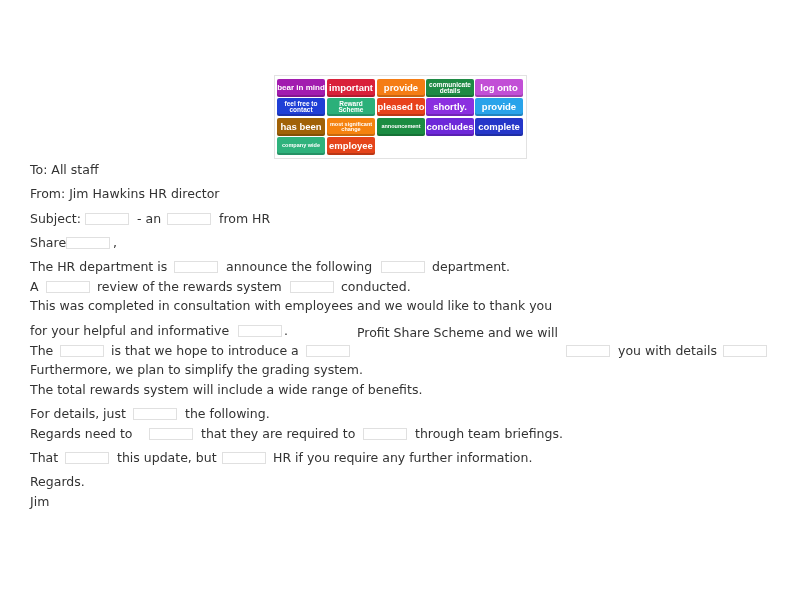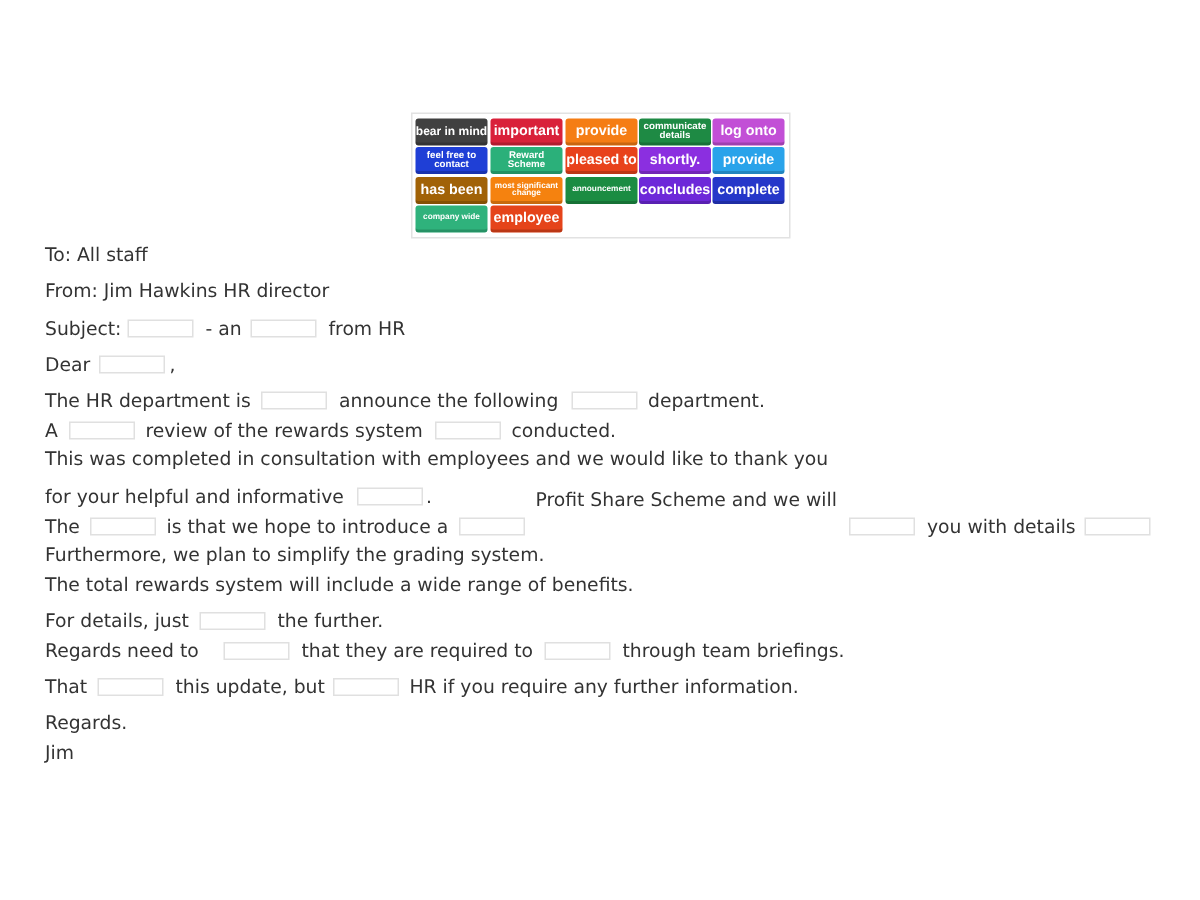--- a/index.html
+++ b/index.html
@@ -19,21 +19,21 @@
     .line { position:absolute; left:30px; font-size:12.5px; white-space:nowrap;
             display:flex; align-items:center; height:18px; }
     .line span.txt { white-space:pre; }
     .gap { position:absolute; width:44px; height:12px; border:1px solid #e0e0e0;
            background:#ffffff; box-sizing:border-box; }
   </style>
 </head>
 <body>
 
 <div class="bank">
-  <div class="tile t-md" style="left:2px;top:3px;background:#404040">bear in mind</div>
+  <div class="tile t-md" style="left:2px;top:3px;background:#a21caf">bear in mind</div>
   <div class="tile t-lg" style="left:52px;top:3px;background:#d9213a">important</div>
   <div class="tile t-lg" style="left:102px;top:3px;background:#f57d14">provide</div>
   <div class="tile t-sm" style="left:151px;top:3px;background:#1e8a44">communicate details</div>
   <div class="tile t-lg" style="left:200px;top:3px;background:#c24fd6">log onto</div>
 
   <div class="tile t-sm" style="left:2px;top:22px;background:#1f3fd6">feel free to contact</div>
   <div class="tile t-sm" style="left:52px;top:22px;background:#2bb07a">Reward Scheme</div>
   <div class="tile t-lg" style="left:102px;top:22px;background:#e8421b">pleased to</div>
   <div class="tile t-lg" style="left:151px;top:22px;background:#8b2fe0">shortly.</div>
   <div class="tile t-lg" style="left:200px;top:22px;background:#29a3ea">provide</div>
@@ -62,21 +62,21 @@
   <div class="gap" style="left:85px;top:213px"></div>
   <div class="line" style="left:137px;top:209px">
       <span class="txt">- an</span>
     </div>
   <div class="gap" style="left:167px;top:213px"></div>
   <div class="line" style="left:219px;top:209px">
       <span class="txt">from HR</span>
     </div>
 
   <div class="line" style="top:233px">
-      <span class="txt">Dear</span>
+      <span class="txt">Share</span>
     </div>
   <div class="gap" style="left:66px;top:237px"></div>
   <div class="line" style="left:113px;top:233px">
       <span class="txt">,</span>
     </div>
 
   <div class="line" style="top:257px">
       <span class="txt">The HR department is</span>
     </div>
   <div class="gap" style="left:174px;top:261px"></div>
@@ -134,21 +134,21 @@
     </div>
   <div class="line" style="top:380px">
       <span class="txt">The total rewards system will include a wide range of benefits.</span>
     </div>
 
   <div class="line" style="top:404px">
       <span class="txt">For details, just</span>
     </div>
   <div class="gap" style="left:133px;top:408px"></div>
   <div class="line" style="left:185px;top:404px">
-      <span class="txt">the further.</span>
+      <span class="txt">the following.</span>
     </div>
 
   <div class="line" style="top:424px">
       <span class="txt">Regards need to</span>
     </div>
   <div class="gap" style="left:149px;top:428px"></div>
   <div class="line" style="left:201px;top:424px">
       <span class="txt">that they are required to</span>
     </div>
   <div class="gap" style="left:363px;top:428px"></div>

